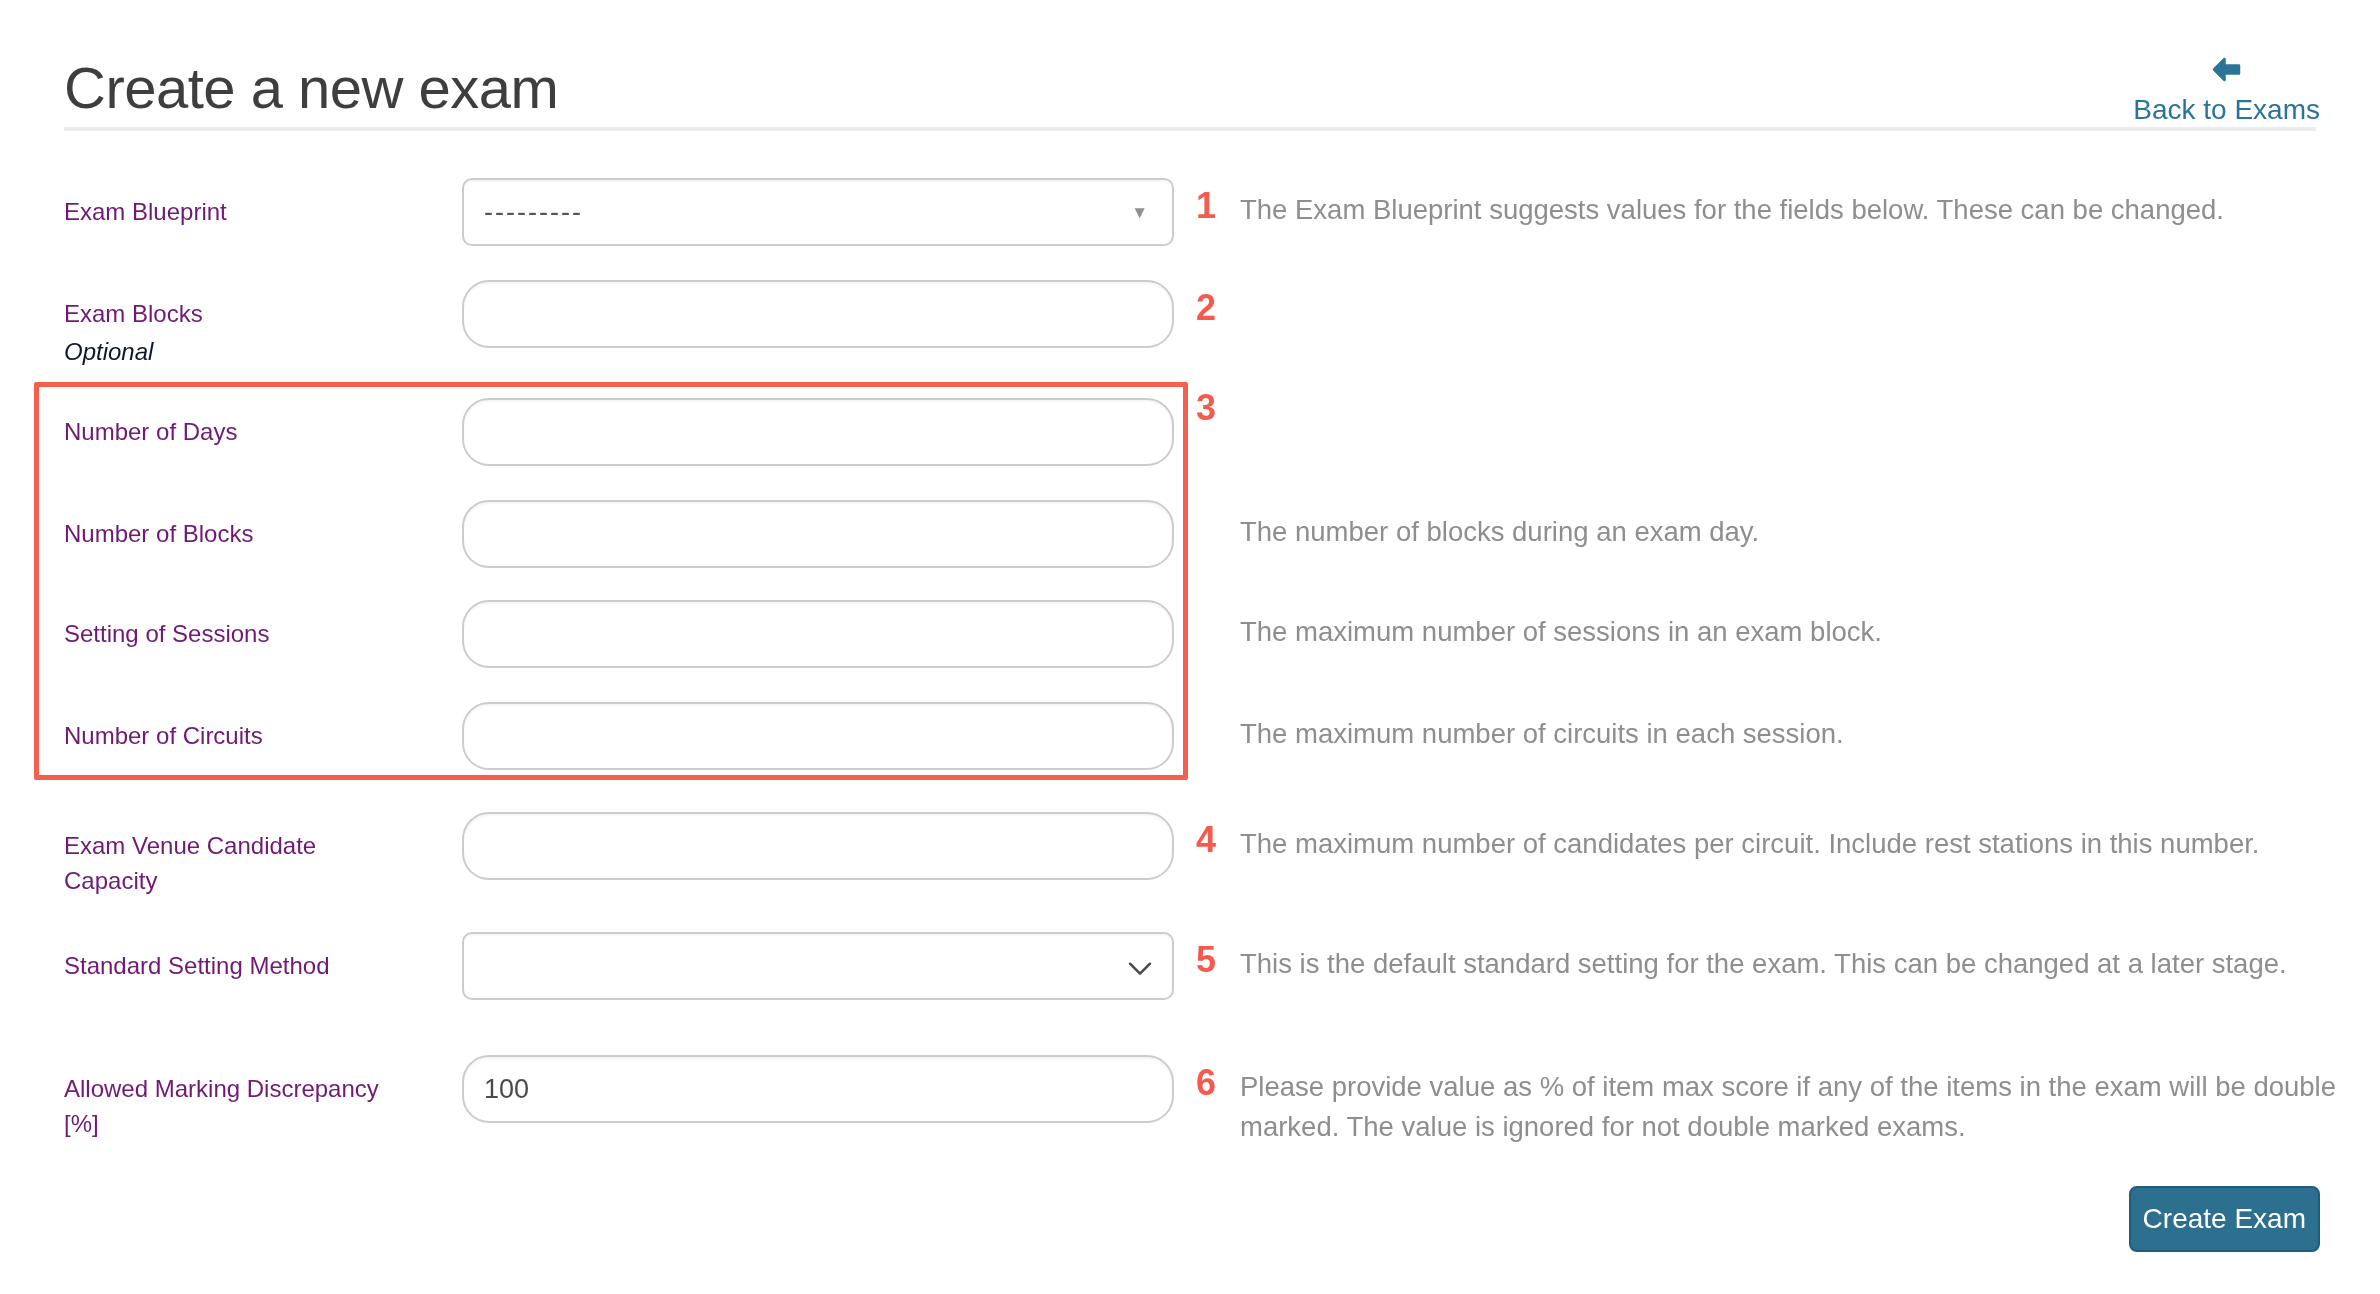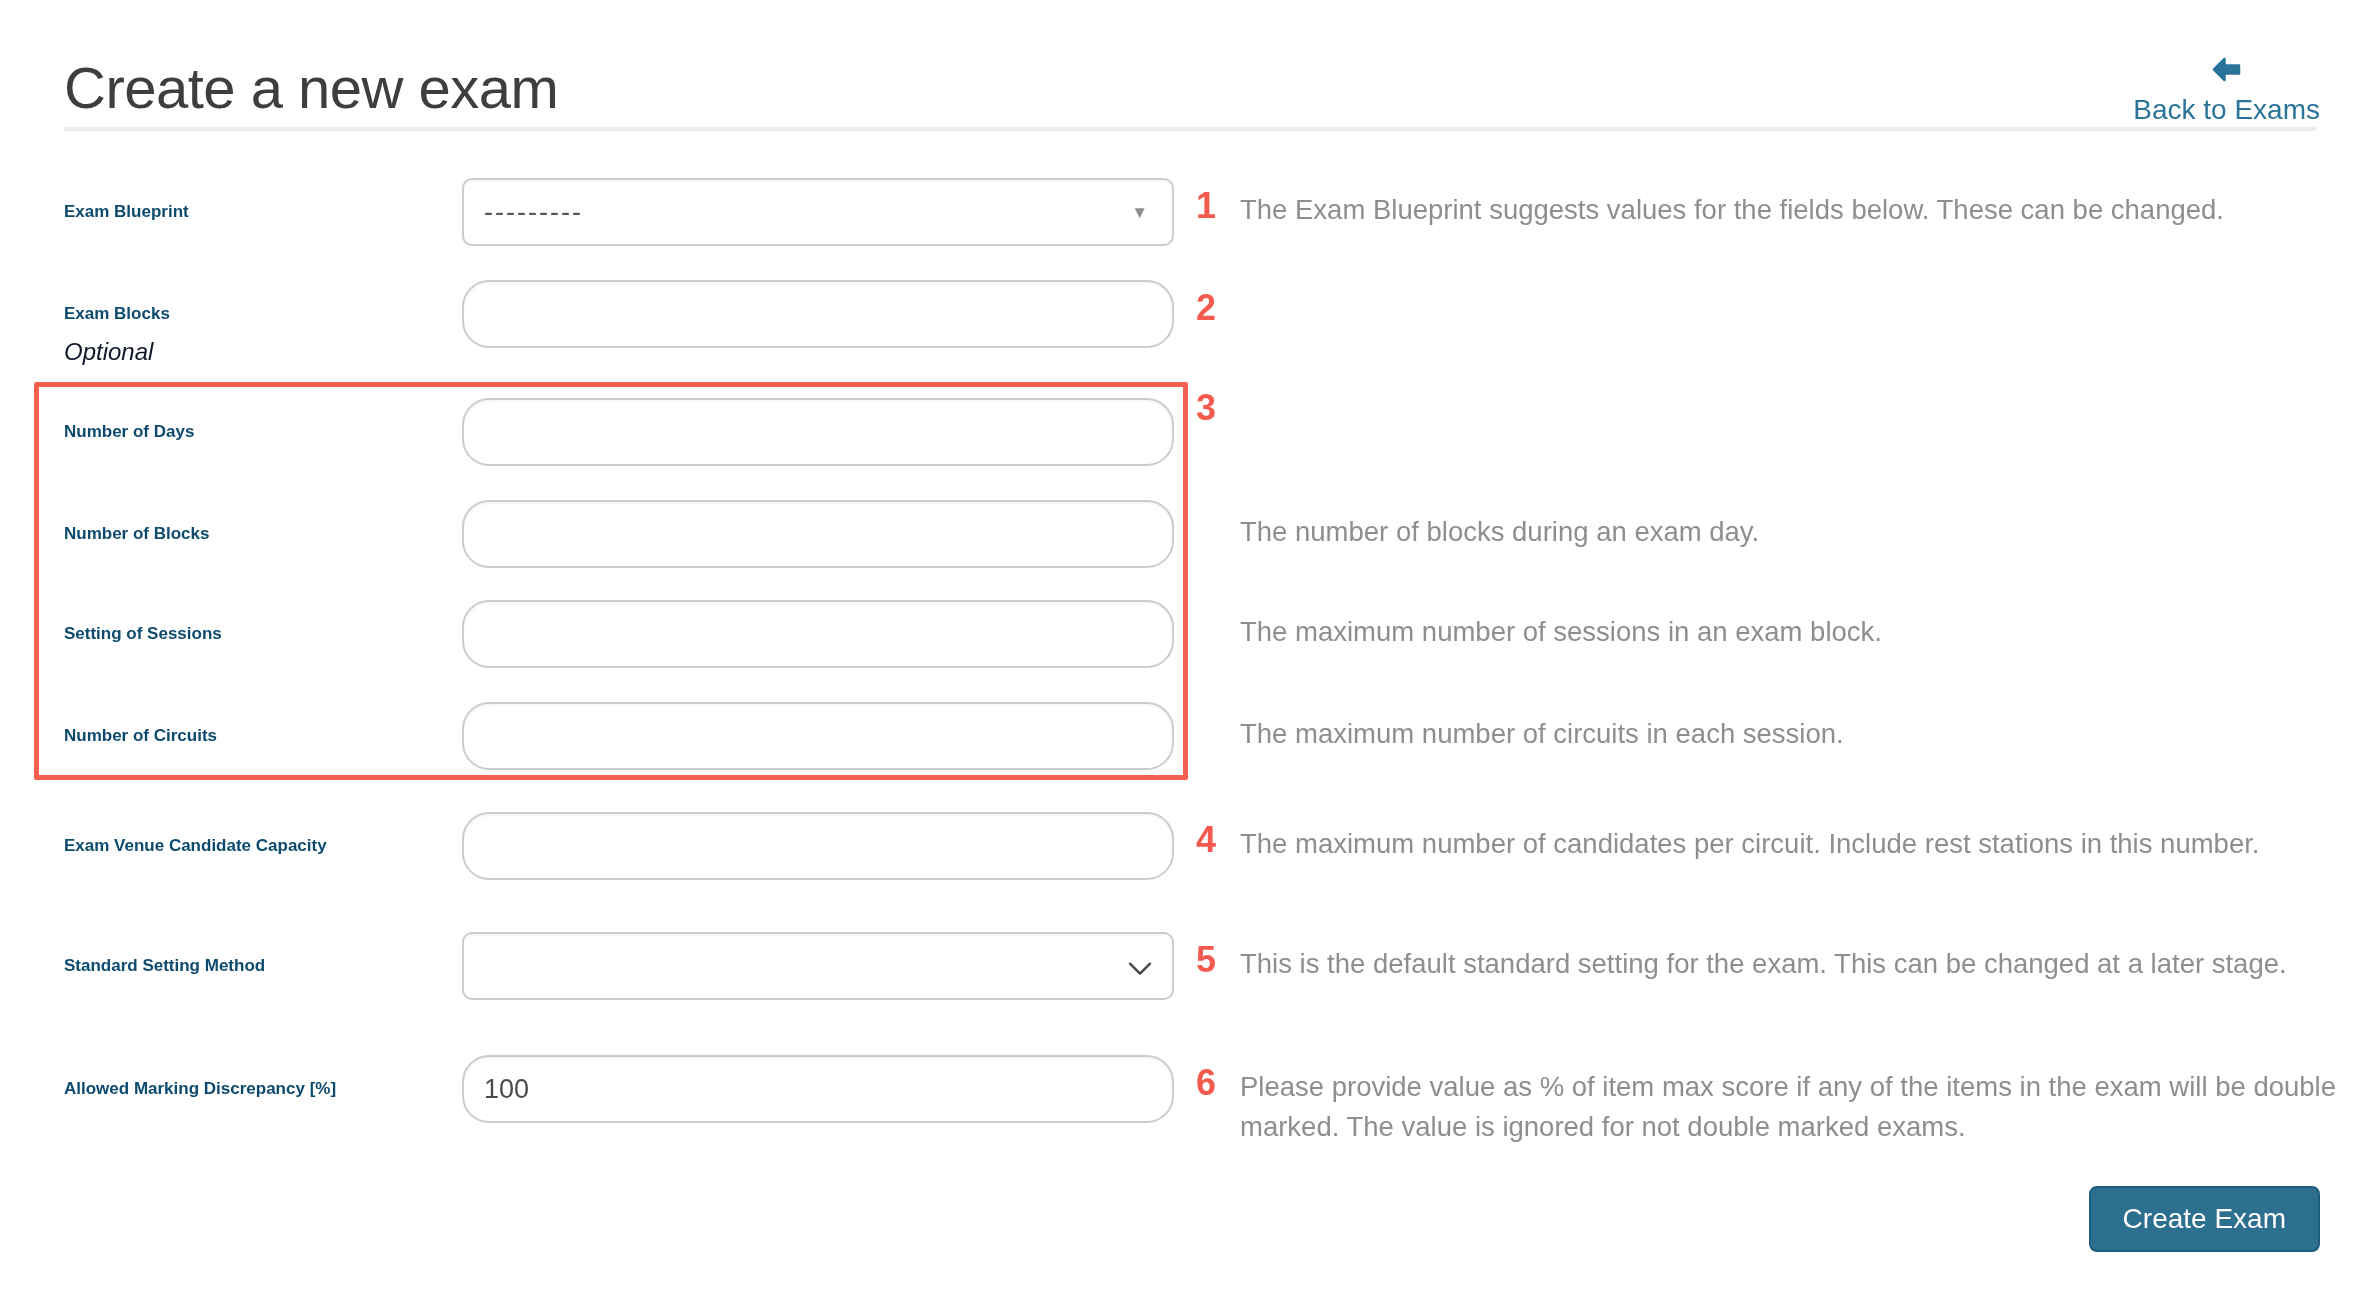--- a/index.html
+++ b/index.html
@@ -7,42 +7,42 @@
   .page{position:relative;width:2380px;height:1294px;background:#ffffff;overflow:hidden;}
 
   .page-title{position:absolute;left:64px;top:20px;font-size:58px;font-weight:400;color:#3e3e40;letter-spacing:-0.5px;margin-top:34px;}
   .title-divider{position:absolute;left:64px;top:127px;width:2252px;height:4px;background:#ececec;border:none;}
 
   .back-link{position:absolute;right:60px;top:56px;display:flex;align-items:center;gap:11px;
              color:#2b7499;font-size:28px;text-decoration:none;cursor:pointer;flex-direction:column;}
   .back-link svg{display:block;}
 
   .row{position:absolute;left:0;width:2380px;height:0;overflow:visible;}
-  .lbl{position:absolute;left:64px;top:16px;width:330px;font-size:17px;font-weight:700;
-       color:#0c4a6e;line-height:35px;}
+  .lbl{position:absolute;left:64px;top:16px;width:330px;font-size:24px;font-weight:400;
+       color:#701a75;line-height:35px;}
   .sublbl{position:absolute;left:64px;top:58px;font-size:24px;font-style:italic;color:#0f172a;}
   .ctl{position:absolute;left:462px;top:0;width:712px;height:68px;box-sizing:border-box;
        background:#fff;border:2px solid #cccccc;border-radius:10px;
        box-shadow:inset 0 2px 2px rgba(0,0,0,0.04);
        font-size:27px;color:#4b4b4b;}
   input.ctl{padding:0 40px 0 20px;font-family:inherit;outline:none;border-radius:27px;}
   .selectbox{display:flex;align-items:center;padding:0 52px 0 20px;cursor:pointer;}
   .selectbox .val{flex:1;white-space:nowrap;overflow:hidden;}
   .dashes{letter-spacing:2px;color:#555;}
   .caret-tri{position:absolute;right:24px;top:50%;transform:translateY(-50%);
              font-size:17px;color:#8f8f8f;line-height:1;}
   .caret-chev{position:absolute;right:20px;top:50%;transform:translateY(-46%);}
   .annot{position:absolute;left:1196px;top:10px;font-size:36px;font-weight:700;color:#f45b4e;line-height:36px;}
   .annot.hi{top:-8px;}
   .helper{position:absolute;left:1240px;top:12px;width:1150px;font-size:27.5px;color:#8e8e8e;line-height:40px;}
 
   .group-box{position:absolute;left:34px;top:382px;width:1154px;height:398px;box-sizing:border-box;
              border:5px solid #f4604d;border-radius:2px;pointer-events:none;}
 
-  .create-btn{position:absolute;right:60px;top:1186px;height:66px;line-height:62px;padding:0 32px;
+  .create-btn{position:absolute;right:60px;top:1186px;height:66px;line-height:62px;padding:0 12px;
               background:#2c6f8e;border:2px solid #1e5d7d;border-radius:8px;color:#ffffff;
               font-size:28px;font-family:inherit;cursor:pointer;}
 </style>
 </head>
 <body>
 
 <div class="page">
 
   <div class="page-title">Create a new exam</div>
 

